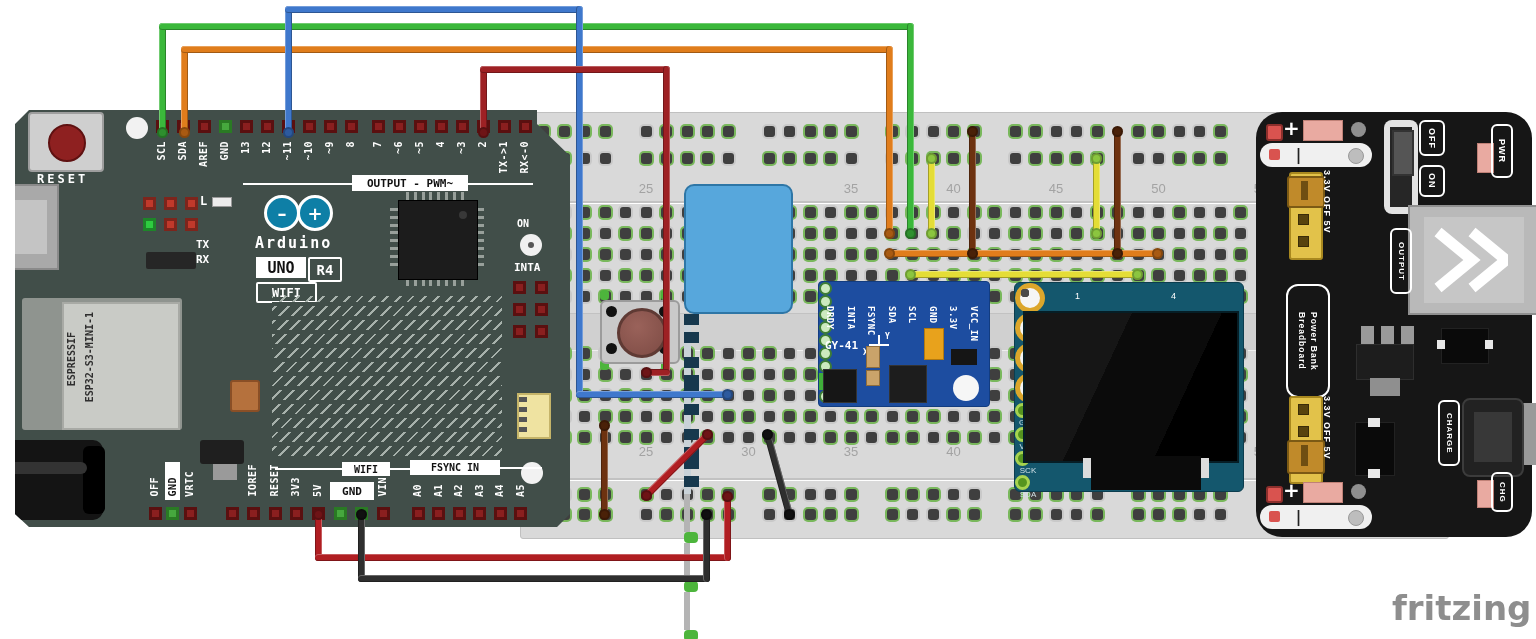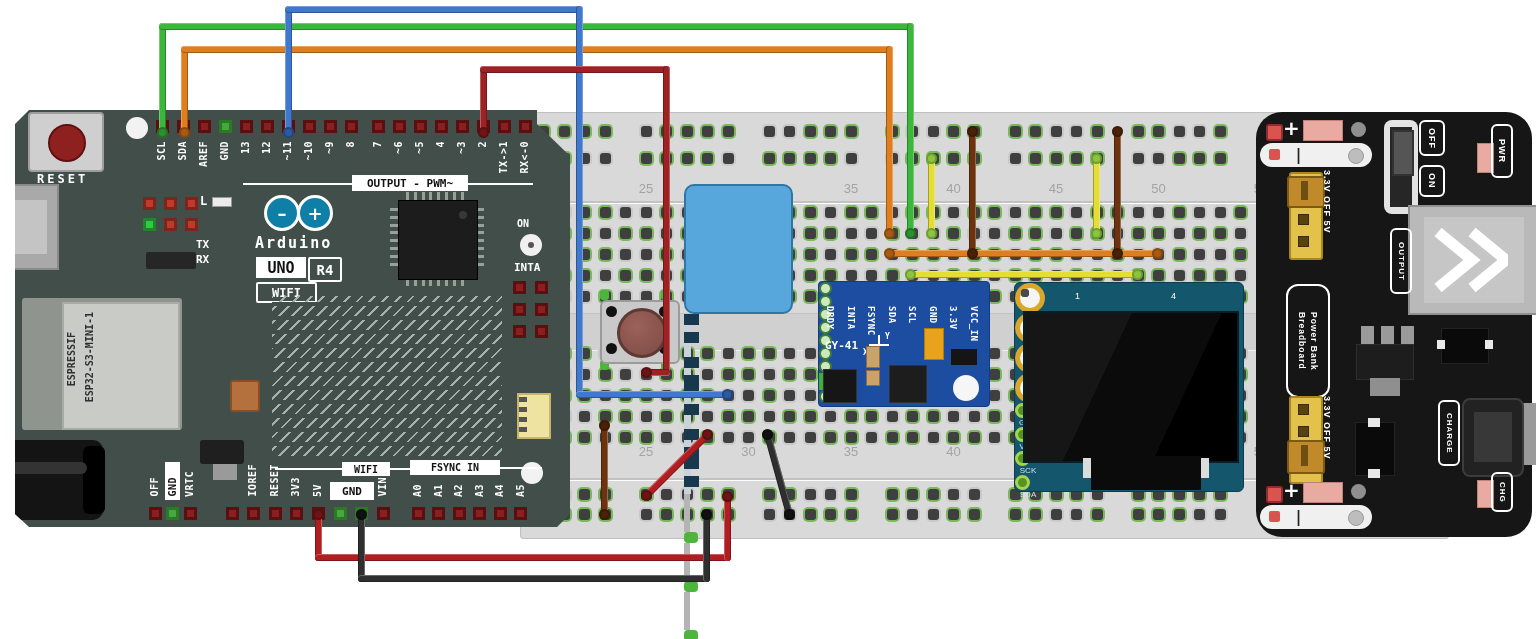--- a/index.html
+++ b/index.html
@@ -999,13 +999,14 @@
         <div class="wcap" style="left: 640.5px; top: 489.5px; background: rgb(110, 20, 22);"></div>
         <div class="wcap" style="left: 701.5px; top: 428.5px; background: rgb(110, 20, 22);"></div>
       </div>
       <div>
         <div class="wseg" style="left: 763.5px; top: 430.5px; width: 89.9699px; background: rgb(47, 47, 47); transform-origin: 3.5px 3.5px; transform: rotate(1.30243rad);"></div>
         <div class="wcap" style="left: 761.5px; top: 428.5px; background: rgb(17, 17, 17);"></div>
         <div class="wcap" style="left: 783.5px; top: 508.5px; background: rgb(17, 17, 17);"></div>
       </div>
     </div>
 
+  <span id="watermark">fritzing</span>
 </div>
 
 </body></html>

